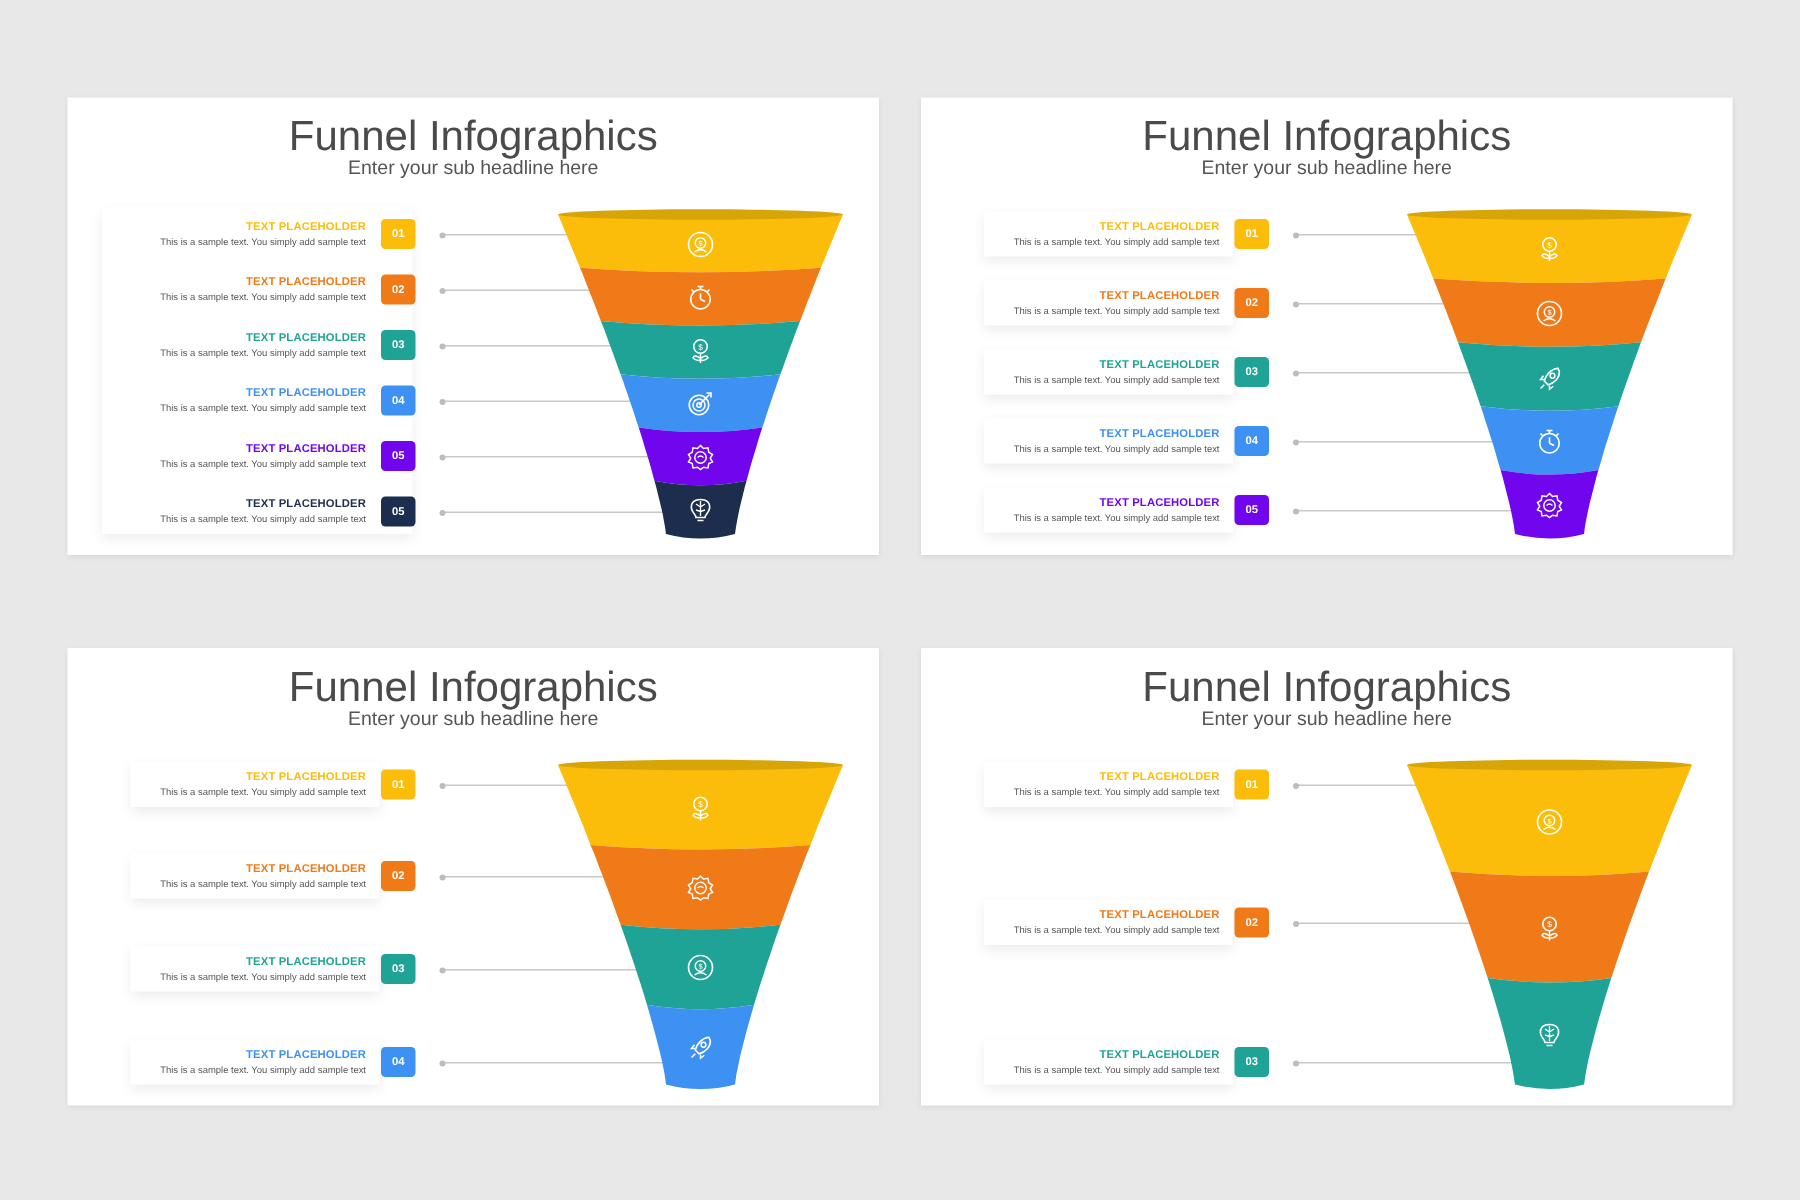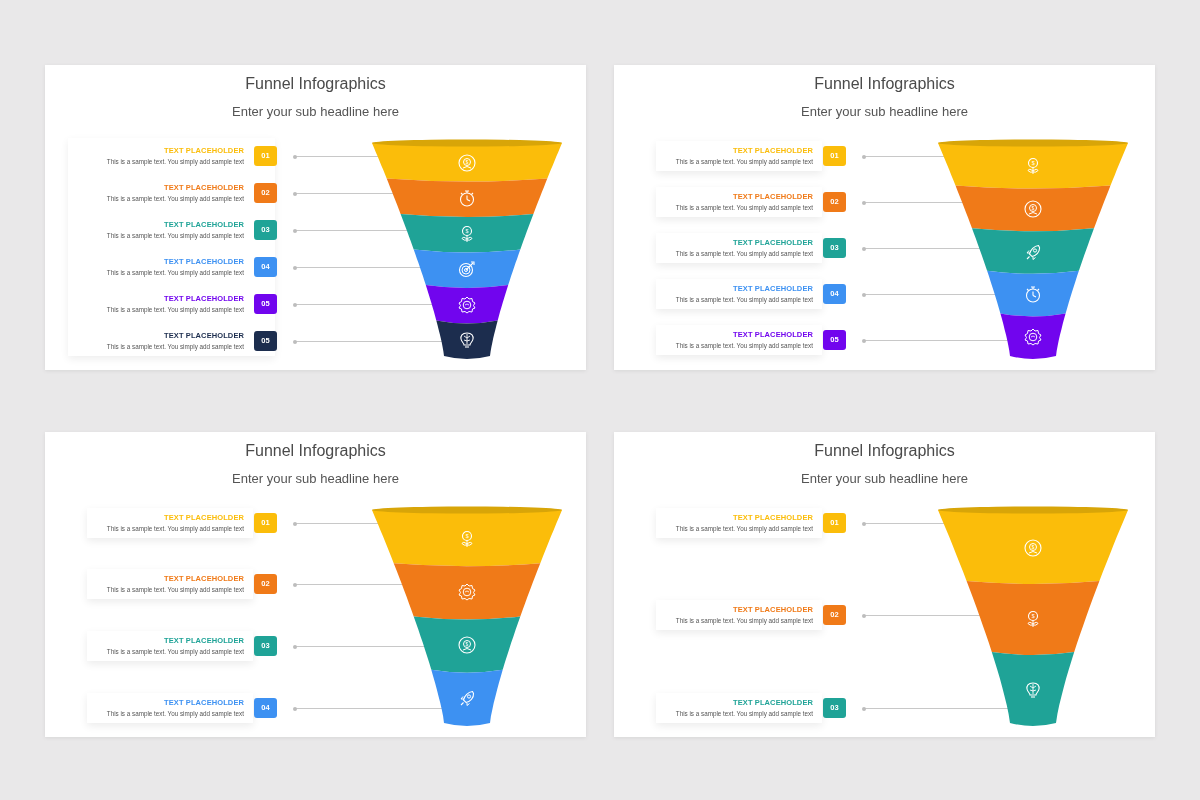--- a/index.html
+++ b/index.html
@@ -6,21 +6,21 @@
   body {
     width:1200px; height:800px; background:#e9e8e9; position:relative; overflow:hidden;
     font-family:"Liberation Sans", sans-serif;
   }
   .slide {
     position:absolute; width:541px; height:305px; background:#ffffff;
     box-shadow:0 1px 4px rgba(0,0,0,0.08);
   }
   .slide-title {
     position:absolute; left:0; right:0; top:10px; text-align:center;
-    font-size:16px; color:#4a4a4a; font-family:"Liberation Sans", sans-serif;
+    font-size:28px; color:#4a4a4a; font-family:"Liberation Sans", sans-serif;
   }
   .slide-sub {
     position:absolute; left:0; right:0; top:39px; text-align:center;
     font-size:13px; color:#555;
   }
   .panel {
     position:absolute; background:#fff;
     box-shadow:0 3px 8px rgba(0,0,0,0.07);
   }
   .item {

